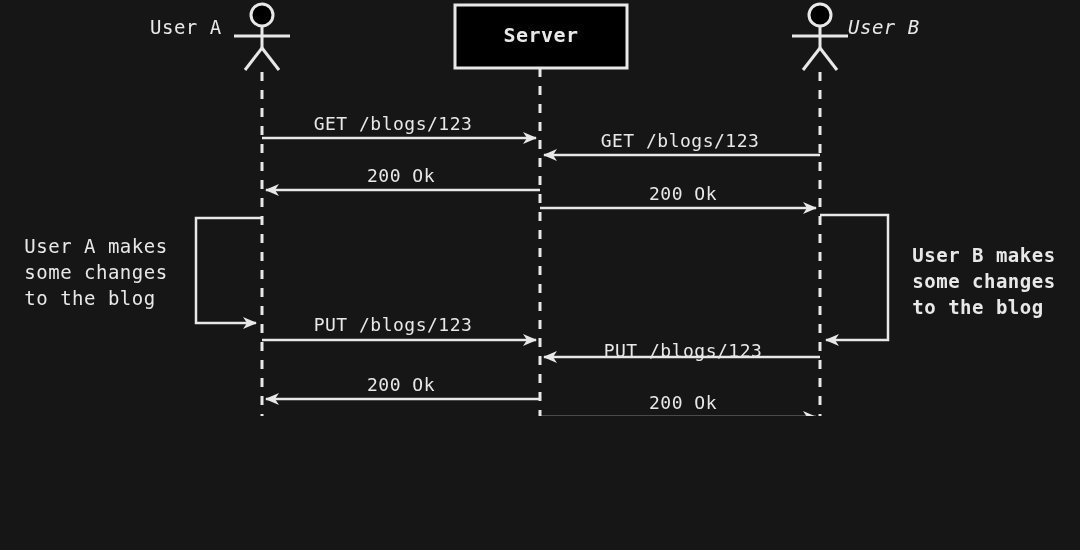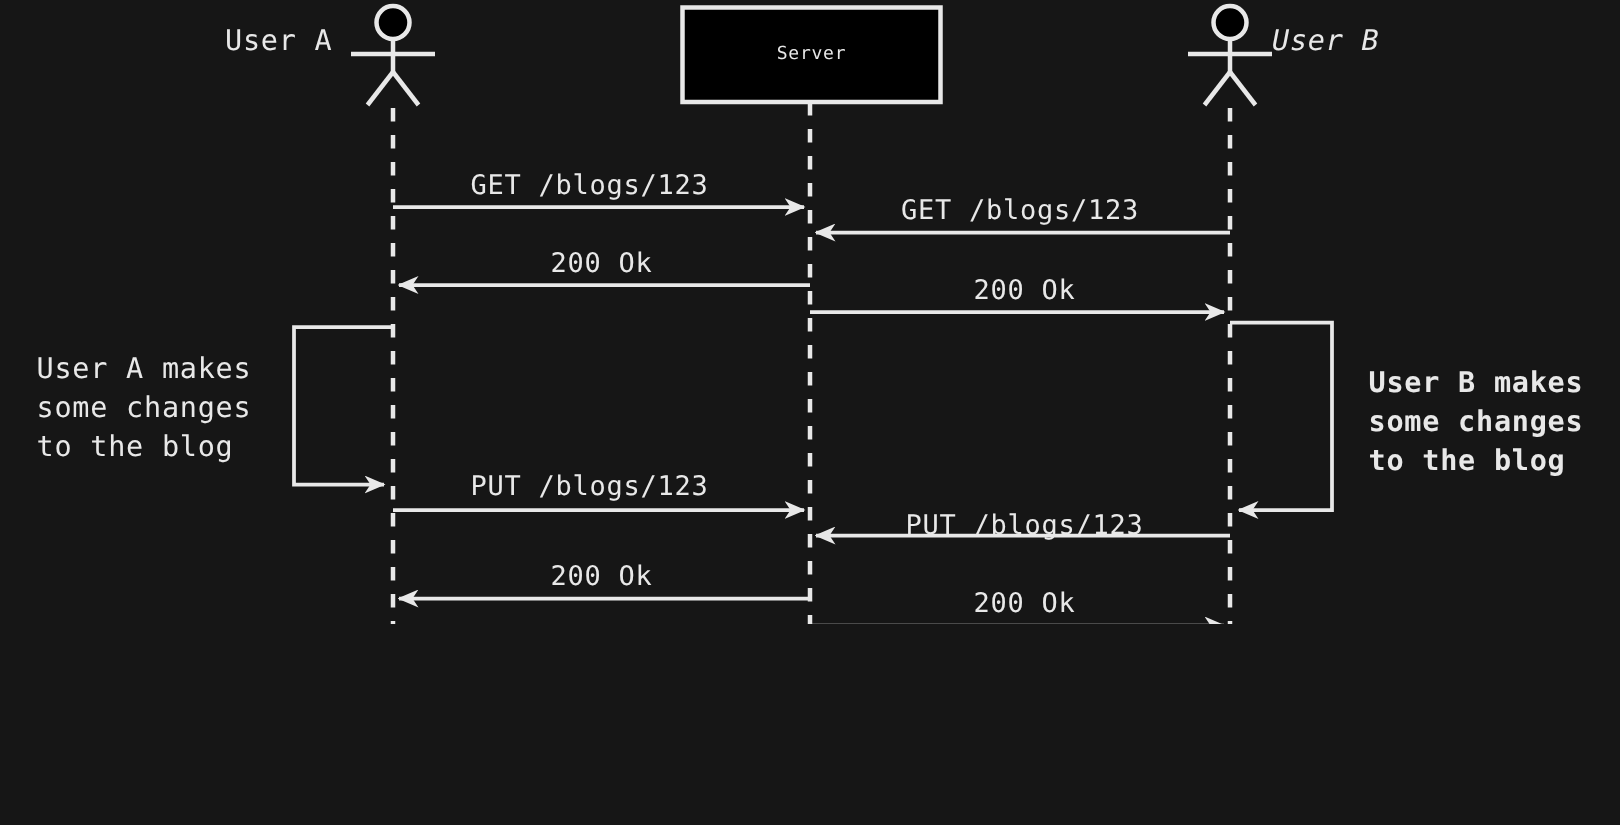--- a/index.html
+++ b/index.html
@@ -49,23 +49,24 @@
     transform: translateX(-50%);
   }
   .note-warn {
     color: #e2621b;
     font-size: 19px;
     line-height: 25px;
     text-align: center;
     transform: translateX(-50%);
   }
   .boxtitle {
-    font-size: 12px;
+    font-size: 20px;
     transform: translateX(-50%);
     text-align: left;
+    font-weight: bold;
   }
 </style>
 </head>
 <body>
 
 <div id="stage">
 
   <svg viewBox="0 0 1080 550">
     <defs>
       <marker id="ar-r" markerWidth="14" markerHeight="12" refX="13" refY="6" orient="auto" markerUnits="userSpaceOnUse">

